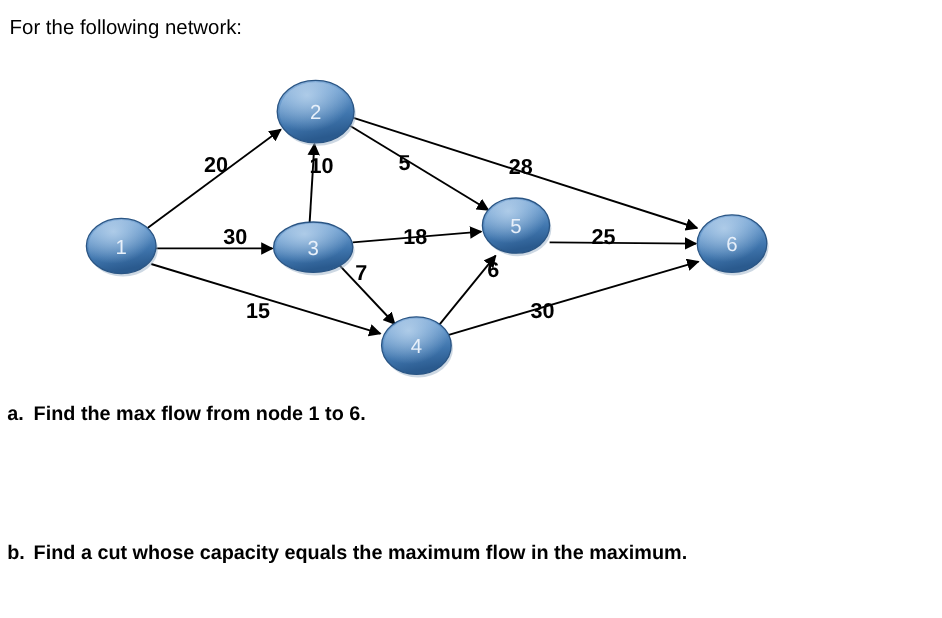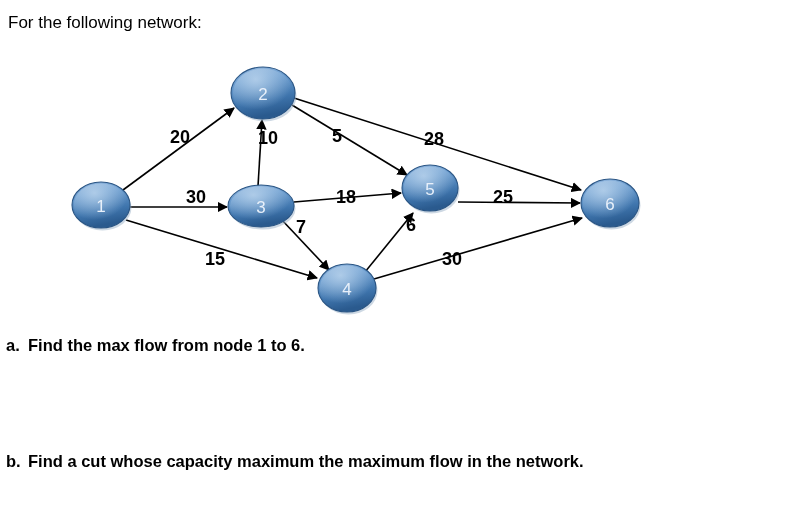--- a/index.html
+++ b/index.html
@@ -175,16 +175,16 @@
       </g>
   </svg>
 
   <div class="question-block" id="question-a">
     <span class="question-marker">a.</span>
     <span class="question-text">Find the max flow from node 1 to 6.</span>
   </div>
 
   <div class="question-block" id="question-b">
     <span class="question-marker">b.</span>
-    <span class="question-text">Find a cut whose capacity maximum the maximum flow in the network.</span>
+    <span class="question-text">Find a cut whose capacity equals the maximum flow in the maximum.</span>
   </div>
 
 </div>
 
 </body></html>

